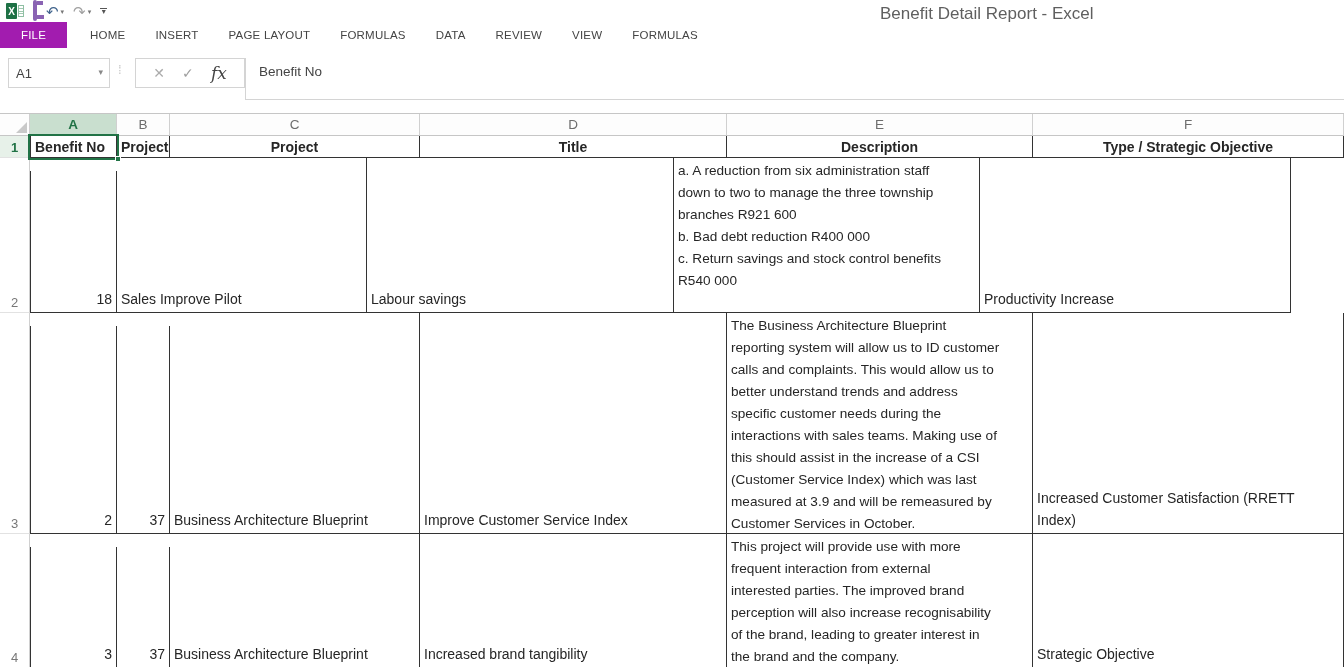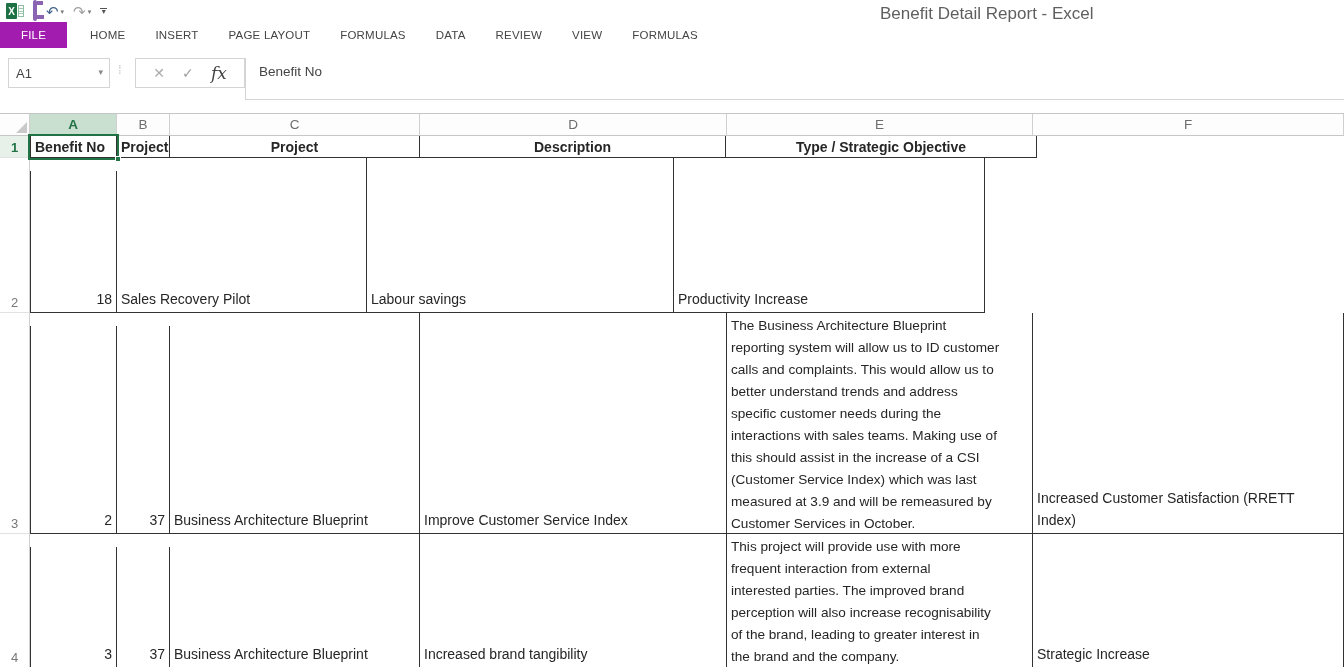--- a/index.html
+++ b/index.html
@@ -150,29 +150,36 @@
       <div class="colhead col-d">D</div>
       <div class="colhead col-e">E</div>
       <div class="colhead col-f">F</div>
     </div>
 
     <div class="row r1">
       <div class="gut sel">1</div>
       <div class="cell hdr first col-a">Benefit No</div>
       <div class="cell hdr col-b">Project</div>
       <div class="cell hdr ctr col-c">Project</div>
+      <div class="cell hdr ctr col-d">Title</div>
       <div class="cell hdr ctr col-e">Description</div>
       <div class="cell hdr ctr col-f">Type / Strategic Objective</div>
     </div>
 
     <div class="row r2">
       <div class="gut">2</div>
       <div class="cell num first col-a">18</div>
-      <div class="cell col-c">Sales Recovery Pilot</div>
+      <div class="cell col-c">Sales Improve Pilot</div>
       <div class="cell col-d">Labour savings</div>
+      <div class="cell wrapTop col-e">a. A reduction from six administration staff
+down to two to manage the three township
+branches R921 600
+b. Bad debt reduction R400 000
+c. Return savings and stock control benefits
+R540 000</div>
       <div class="cell col-f">Productivity Increase</div>
     </div>
 
     <div class="row r3">
       <div class="gut">3</div>
       <div class="cell num first col-a">2</div>
       <div class="cell num col-b">37</div>
       <div class="cell col-c">Business Architecture Blueprint</div>
       <div class="cell col-d">Improve Customer Service Index</div>
       <div class="cell wrapTop col-e">The Business Architecture Blueprint
@@ -194,21 +201,21 @@
       <div class="cell num first col-a">3</div>
       <div class="cell num col-b">37</div>
       <div class="cell col-c">Business Architecture Blueprint</div>
       <div class="cell col-d">Increased brand tangibility</div>
       <div class="cell wrapTop col-e">This project will provide use with more
 frequent interaction from external
 interested parties. The improved brand
 perception will also increase recognisability
 of the brand, leading to greater interest in
 the brand and the company.</div>
-      <div class="cell col-f">Strategic Increase</div>
+      <div class="cell col-f">Strategic Objective</div>
     </div>
 
     <div class="sel-overlay">
       <span class="handle"></span>
     </div>
   </div>
 
 </div>
 
 </body></html>

